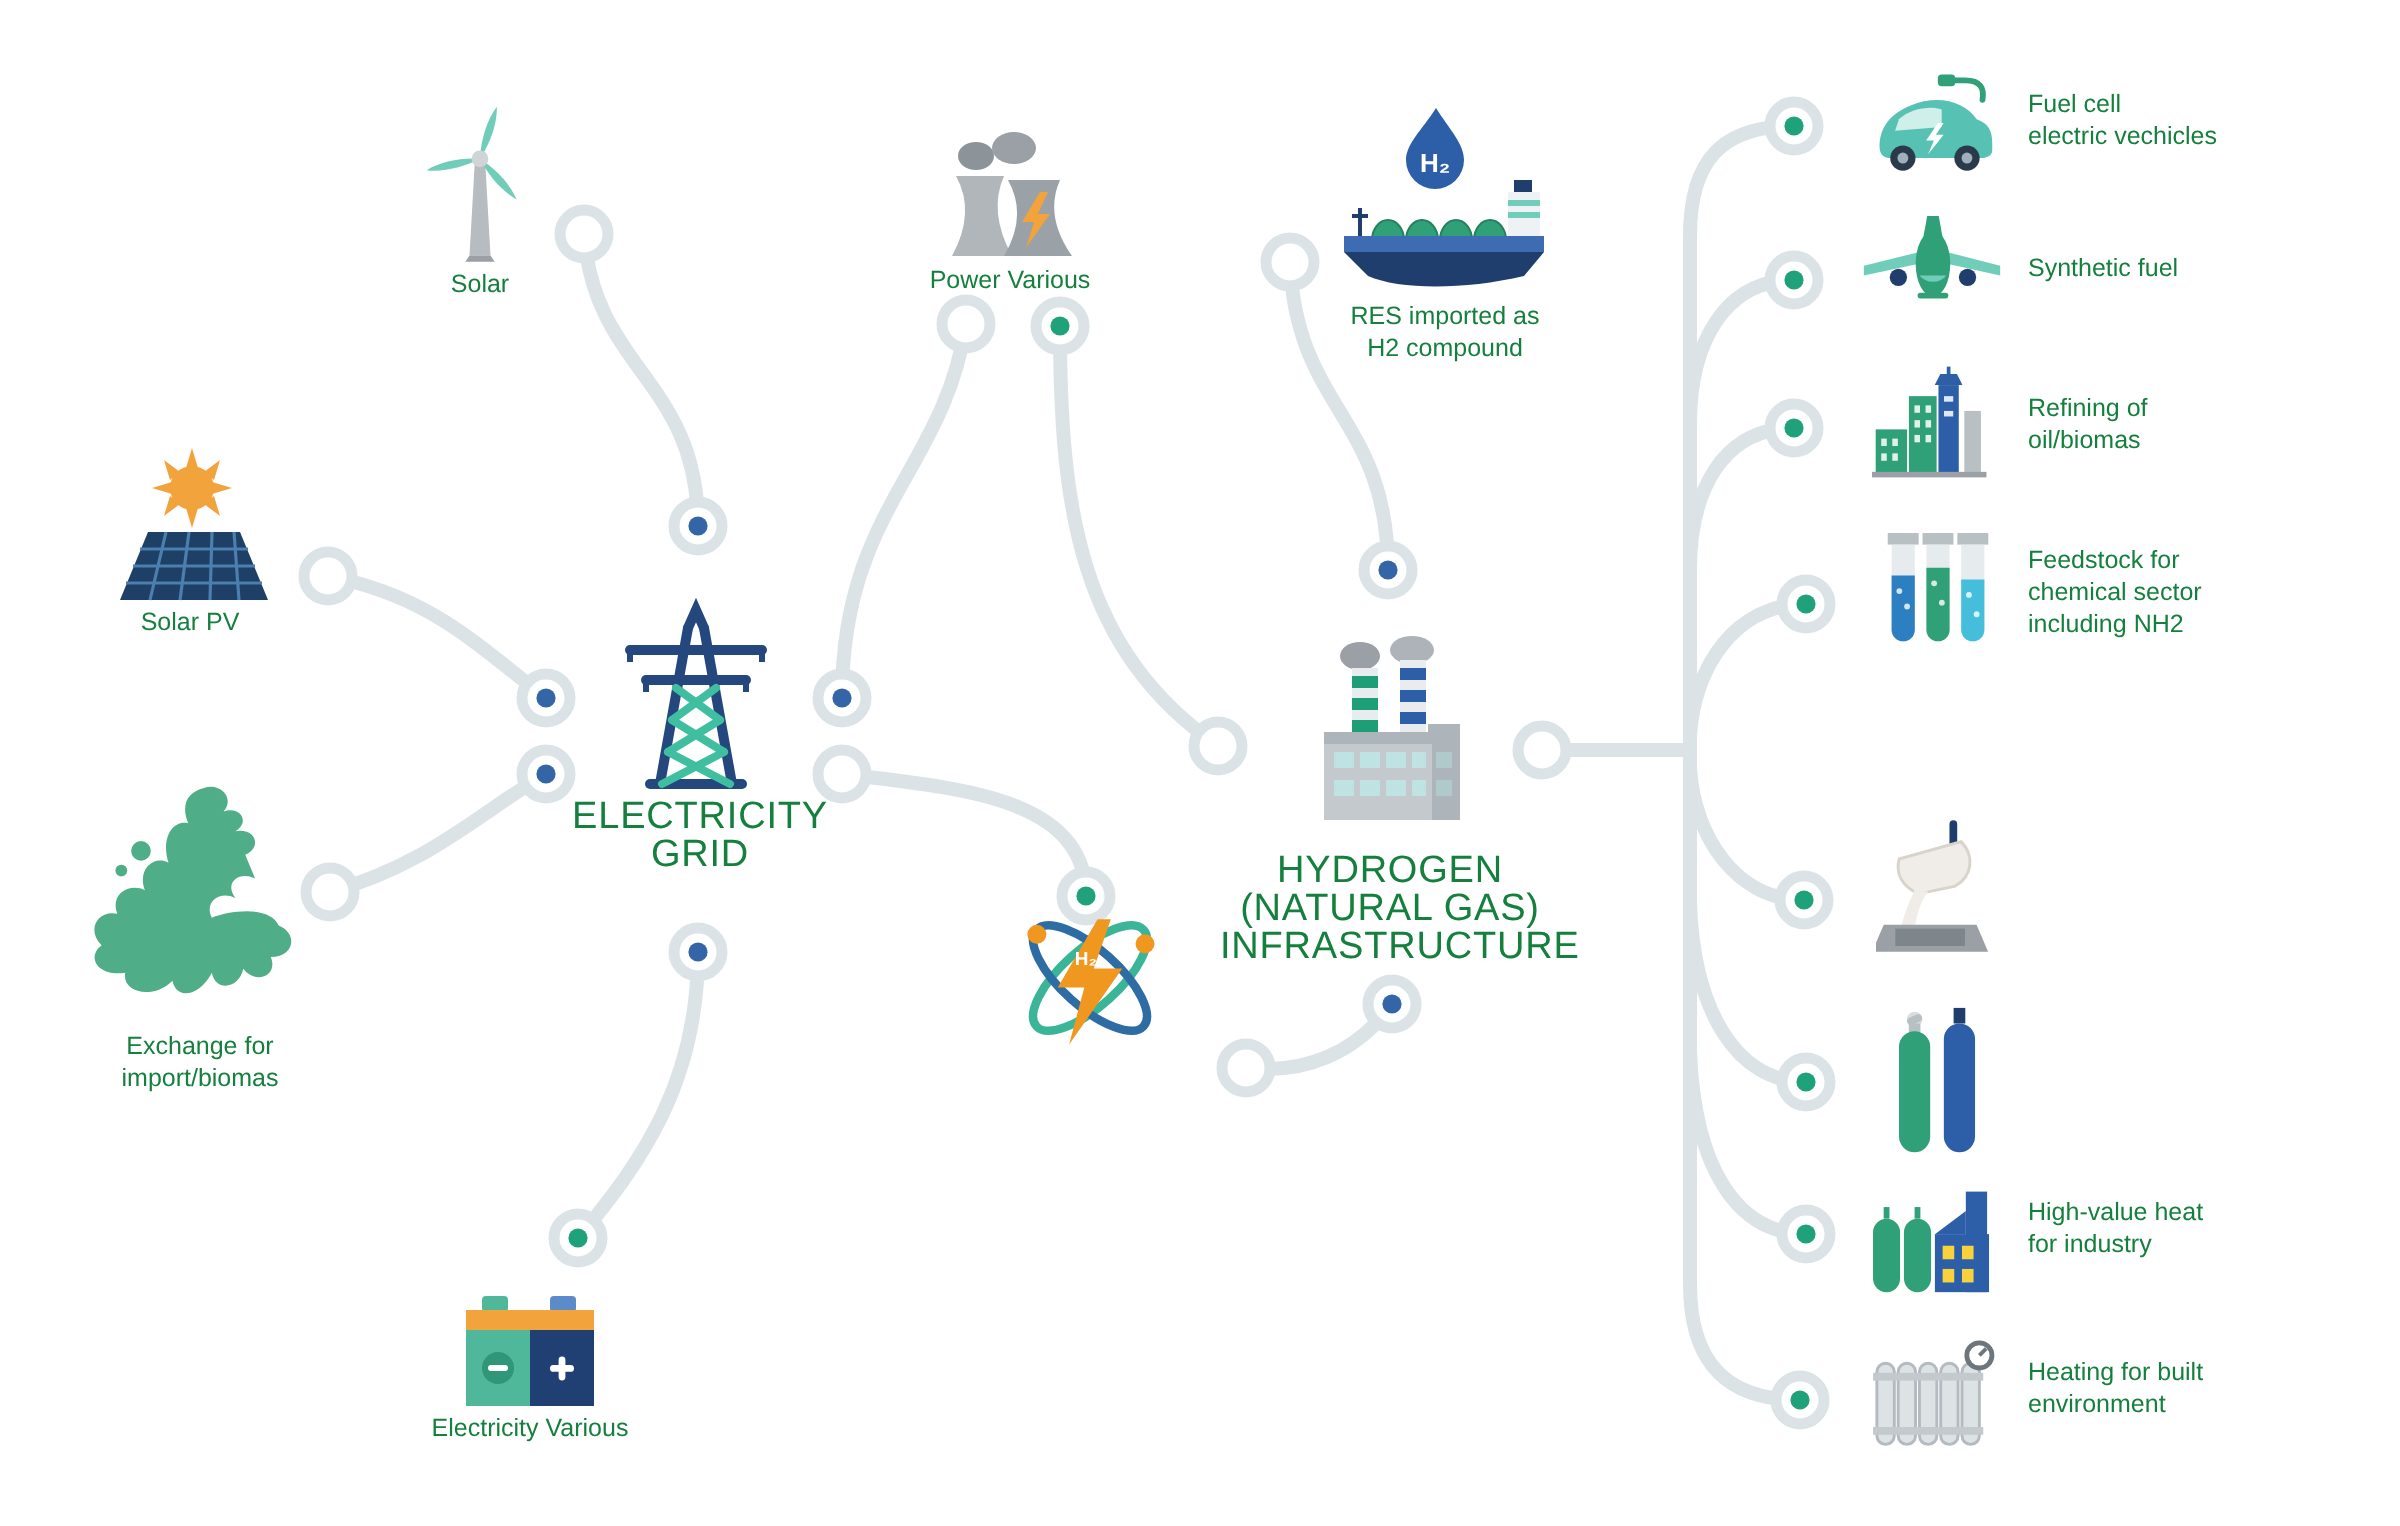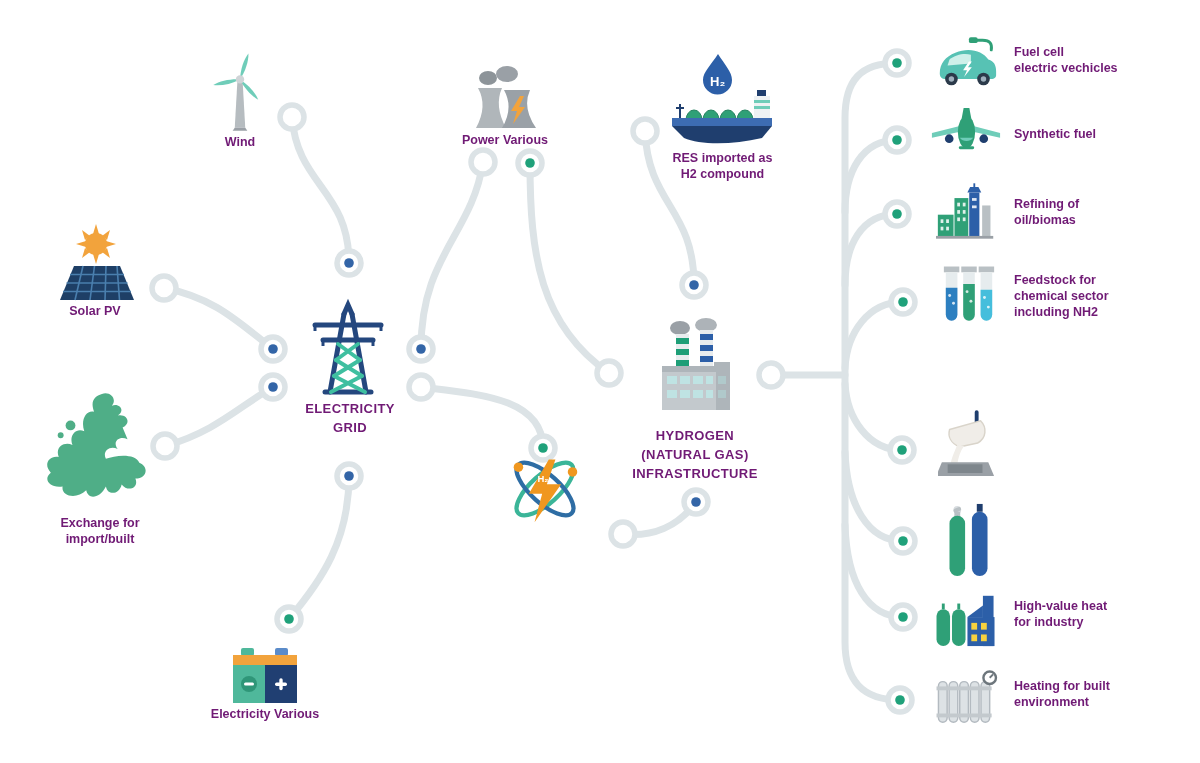--- a/index.html
+++ b/index.html
@@ -1,25 +1,25 @@
 <!DOCTYPE html>
 <html><head>
 <meta charset="utf-8">
 <style>
   html,body{margin:0;padding:0;background:#fff;}
   #canvas{
     position:relative;width:1200px;height:763px;background:#fff;overflow:hidden;
     font-family:"Liberation Sans",sans-serif;
   }
   .lbl{
-    position:absolute;color:#701a75;font-weight:bold;font-size:12.5px;line-height:16px;
+    position:absolute;color:#15803d;font-weight:normal;font-size:12.5px;line-height:16px;
     white-space:pre-line;z-index:3;
   }
   .lbl.center{text-align:center;}
-  .lbl.hub{font-size:13px;line-height:19px;letter-spacing:.4px;text-align:center;}
+  .lbl.hub{font-size:19px;line-height:19px;letter-spacing:.4px;text-align:center;}
   .icon{position:absolute;z-index:2;}
   .icon svg{display:block;}
   #wires{position:absolute;left:0;top:0;z-index:1;}
   .wire{fill:none;stroke:#DCE3E6;stroke-width:7;stroke-linecap:round;}
   .ring{fill:#fff;stroke:#DCE3E6;stroke-width:5.5;}
   .dot-blue{fill:#3365A7;}
   .dot-green{fill:#1FA17A;}
 </style>
 </head>
 <body>
@@ -127,21 +127,21 @@
       <polygon points="27.5,30 32.5,30 35,74 25,74" fill="#b6bcc0"></polygon>
       <polygon points="25,74 35,74 37,77 23,77" fill="#9aa0a6"></polygon>
       <g fill="#6FCDB9">
         <path d="M30 28 C27.5 19 27.5 9 30 2 C32.5 9 32.5 19 30 28" transform="rotate(18 30 28)"></path>
         <path d="M30 28 C27.5 19 27.5 9 30 2 C32.5 9 32.5 19 30 28" transform="rotate(138 30 28)"></path>
         <path d="M30 28 C27.5 19 27.5 9 30 2 C32.5 9 32.5 19 30 28" transform="rotate(258 30 28)"></path>
       </g>
       <circle cx="30" cy="28" r="4" fill="#cfd4d7"></circle>
     </svg>
   </div>
-  <div class="lbl center" style="left:190px;top:134px;width:100px">Wind</div>
+  <div class="lbl center" style="left:190px;top:134px;width:100px">Solar</div>
 
   <div class="icon" style="left:52px;top:222px">
     <svg width="88" height="84" viewBox="0 0 88 84">
       <g fill="#F2A33C">
         <circle cx="44" cy="22" r="11"></circle>
         <g>
           <polygon points="44,2 47,12 41,12"></polygon>
           <polygon points="44,42 47,32 41,32"></polygon>
           <polygon points="24,22 34,19 34,25"></polygon>
           <polygon points="64,22 54,19 54,25"></polygon>
@@ -166,21 +166,21 @@
   <div class="lbl center" style="left:45px;top:303px;width:100px">Solar PV</div>
 
   <div class="icon" style="left:40px;top:392px">
     <svg width="120" height="118" viewBox="0 0 120 120">
       <path fill="#4FAE87" d="M62 2 C70 -1 78 7 72 14 C80 11 86 19 78 24 C88 22 92 32 83 36 L88 48 C80 44 72 50 78 58 C70 54 62 60 66 68 C76 64 96 62 100 72 C110 76 108 88 96 88 C100 98 88 102 82 94 C80 104 68 106 66 96 C60 108 48 110 46 100 C36 110 20 106 22 96 C8 98 2 88 10 82 C2 74 8 64 18 66 C14 56 24 50 32 54 C28 44 36 36 44 40 C40 28 46 18 54 20 C50 10 54 4 62 2 Z"></path>
       <circle cx="30" cy="34" r="5" fill="#4FAE87"></circle>
       <circle cx="20" cy="44" r="3" fill="#4FAE87"></circle>
     </svg>
   </div>
   <div class="lbl center" style="left:30px;top:515px;width:140px">Exchange for
-import/built</div>
+import/biomas</div>
 
   <div class="icon" style="left:228px;top:646px">
     <svg width="74" height="62" viewBox="0 0 74 62">
       <rect x="13" y="2" width="13" height="8" rx="2" fill="#4FB89B"></rect>
       <rect x="47" y="2" width="13" height="8" rx="2" fill="#5b8bc9"></rect>
       <rect x="5" y="9" width="64" height="10" fill="#F2A33C"></rect>
       <rect x="5" y="19" width="32" height="38" fill="#4FB89B"></rect>
       <rect x="37" y="19" width="32" height="38" fill="#203F72"></rect>
       <circle cx="21" cy="38" r="8" fill="#2F9678"></circle>
       <rect x="16" y="36.5" width="10" height="3" rx="1.5" fill="#fff"></rect>

